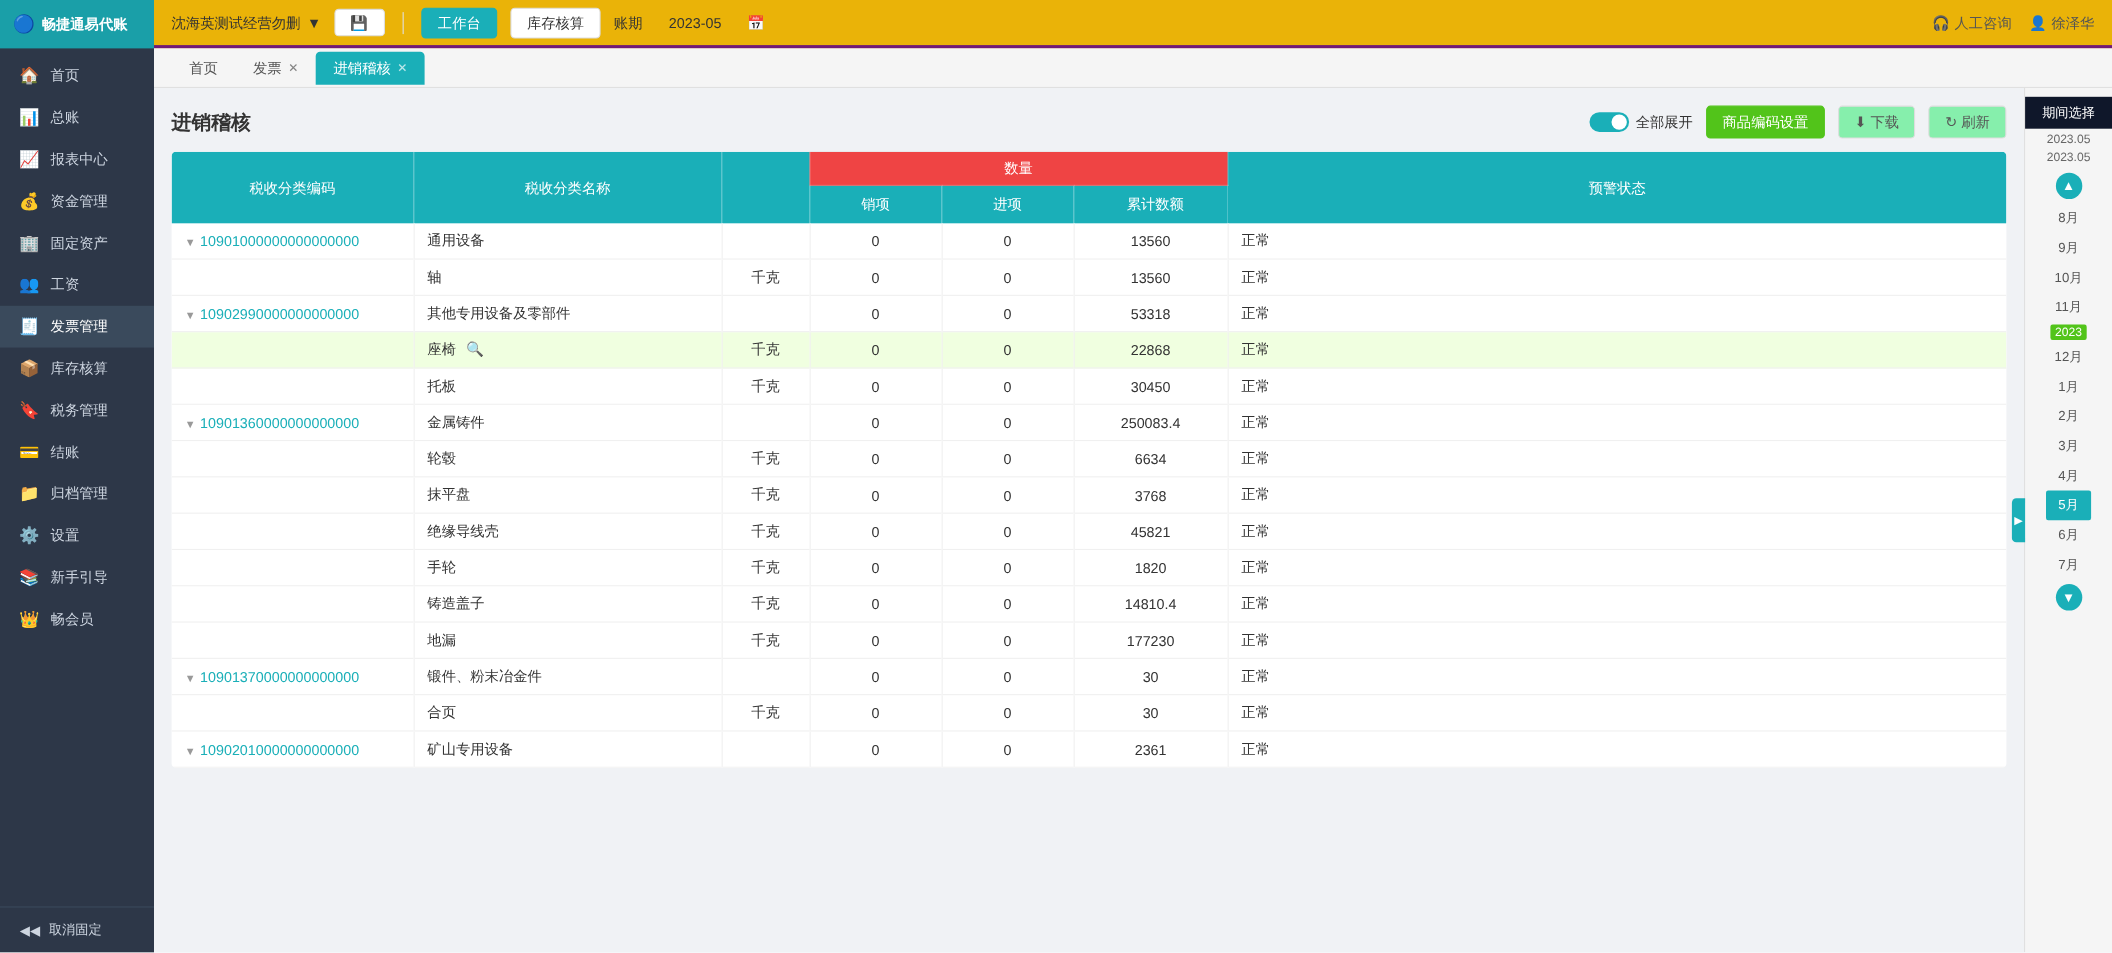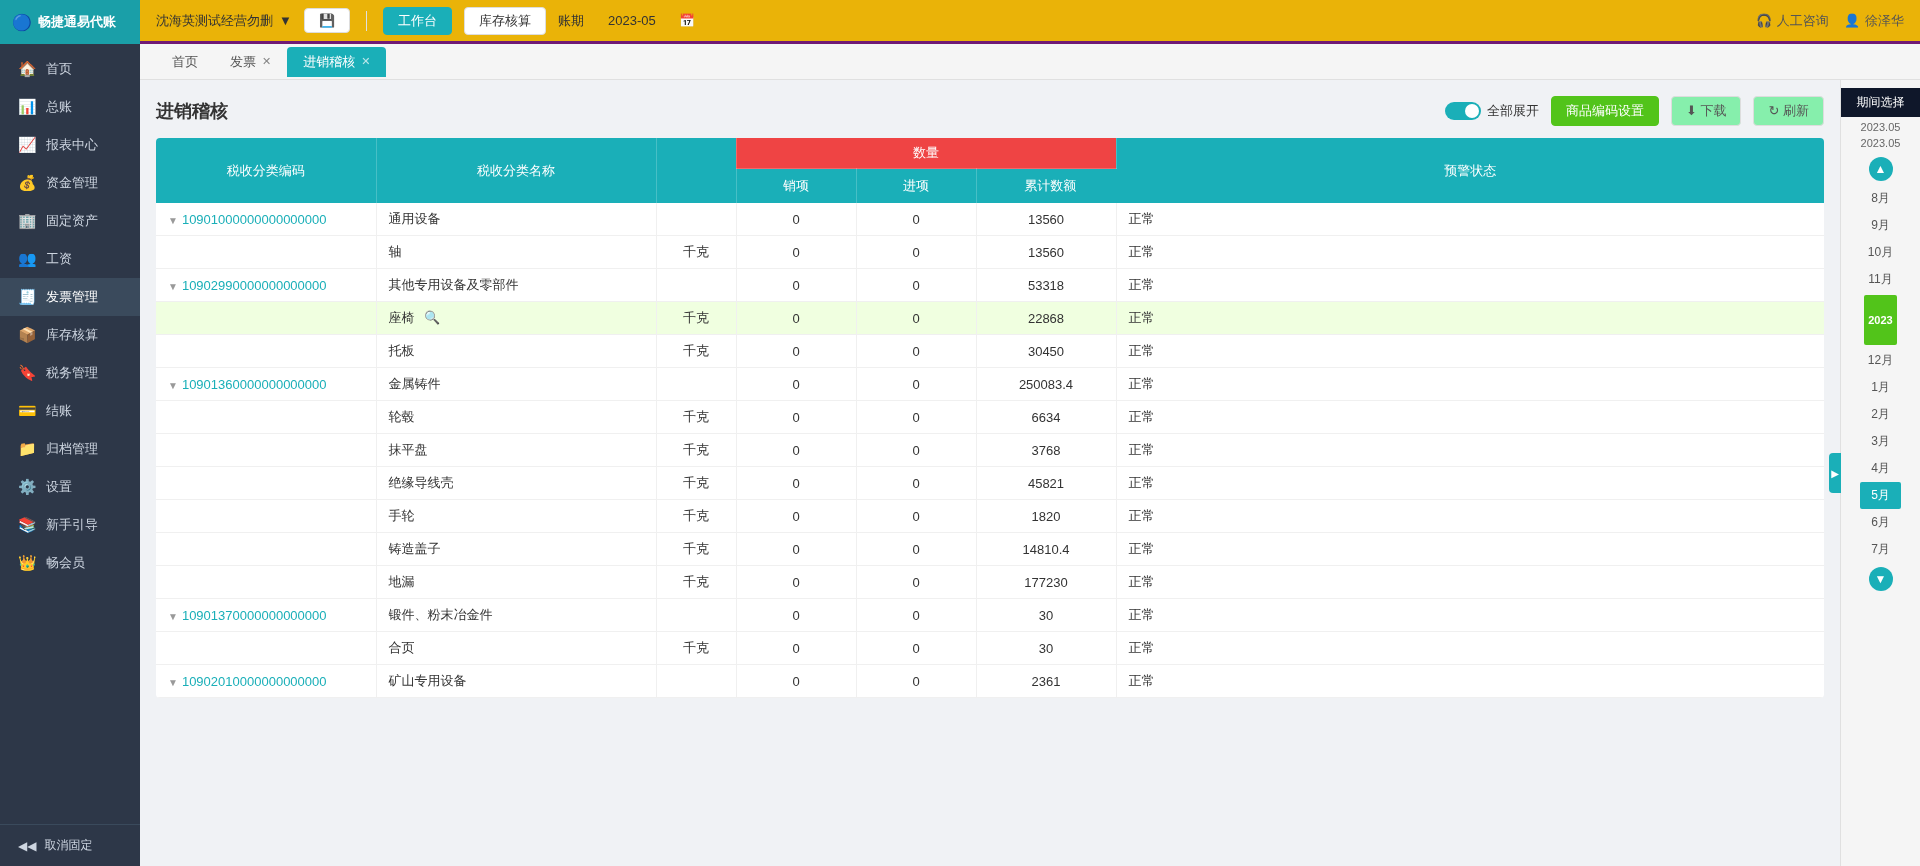--- a/index.html
+++ b/index.html
@@ -292,25 +292,24 @@
     .month-item.current {
       background: #1aafb8;
       color: #fff;
       border-radius: 2px;
       margin: 0 4px;
     }
     .year-tag {
       background: #52c41a;
       color: #fff;
       font-size: 11px;
-      padding: 19px 4px;
+      padding: 1px 4px;
       border-radius: 2px;
       text-align: center;
       margin: 2px 8px;
-      font-weight: bold;
     }
     .panel-nav-btn {
       width: 24px;
       height: 24px;
       background: #1aafb8;
       border-radius: 50%;
       display: flex;
       align-items: center;
       justify-content: center;
       color: #fff;

